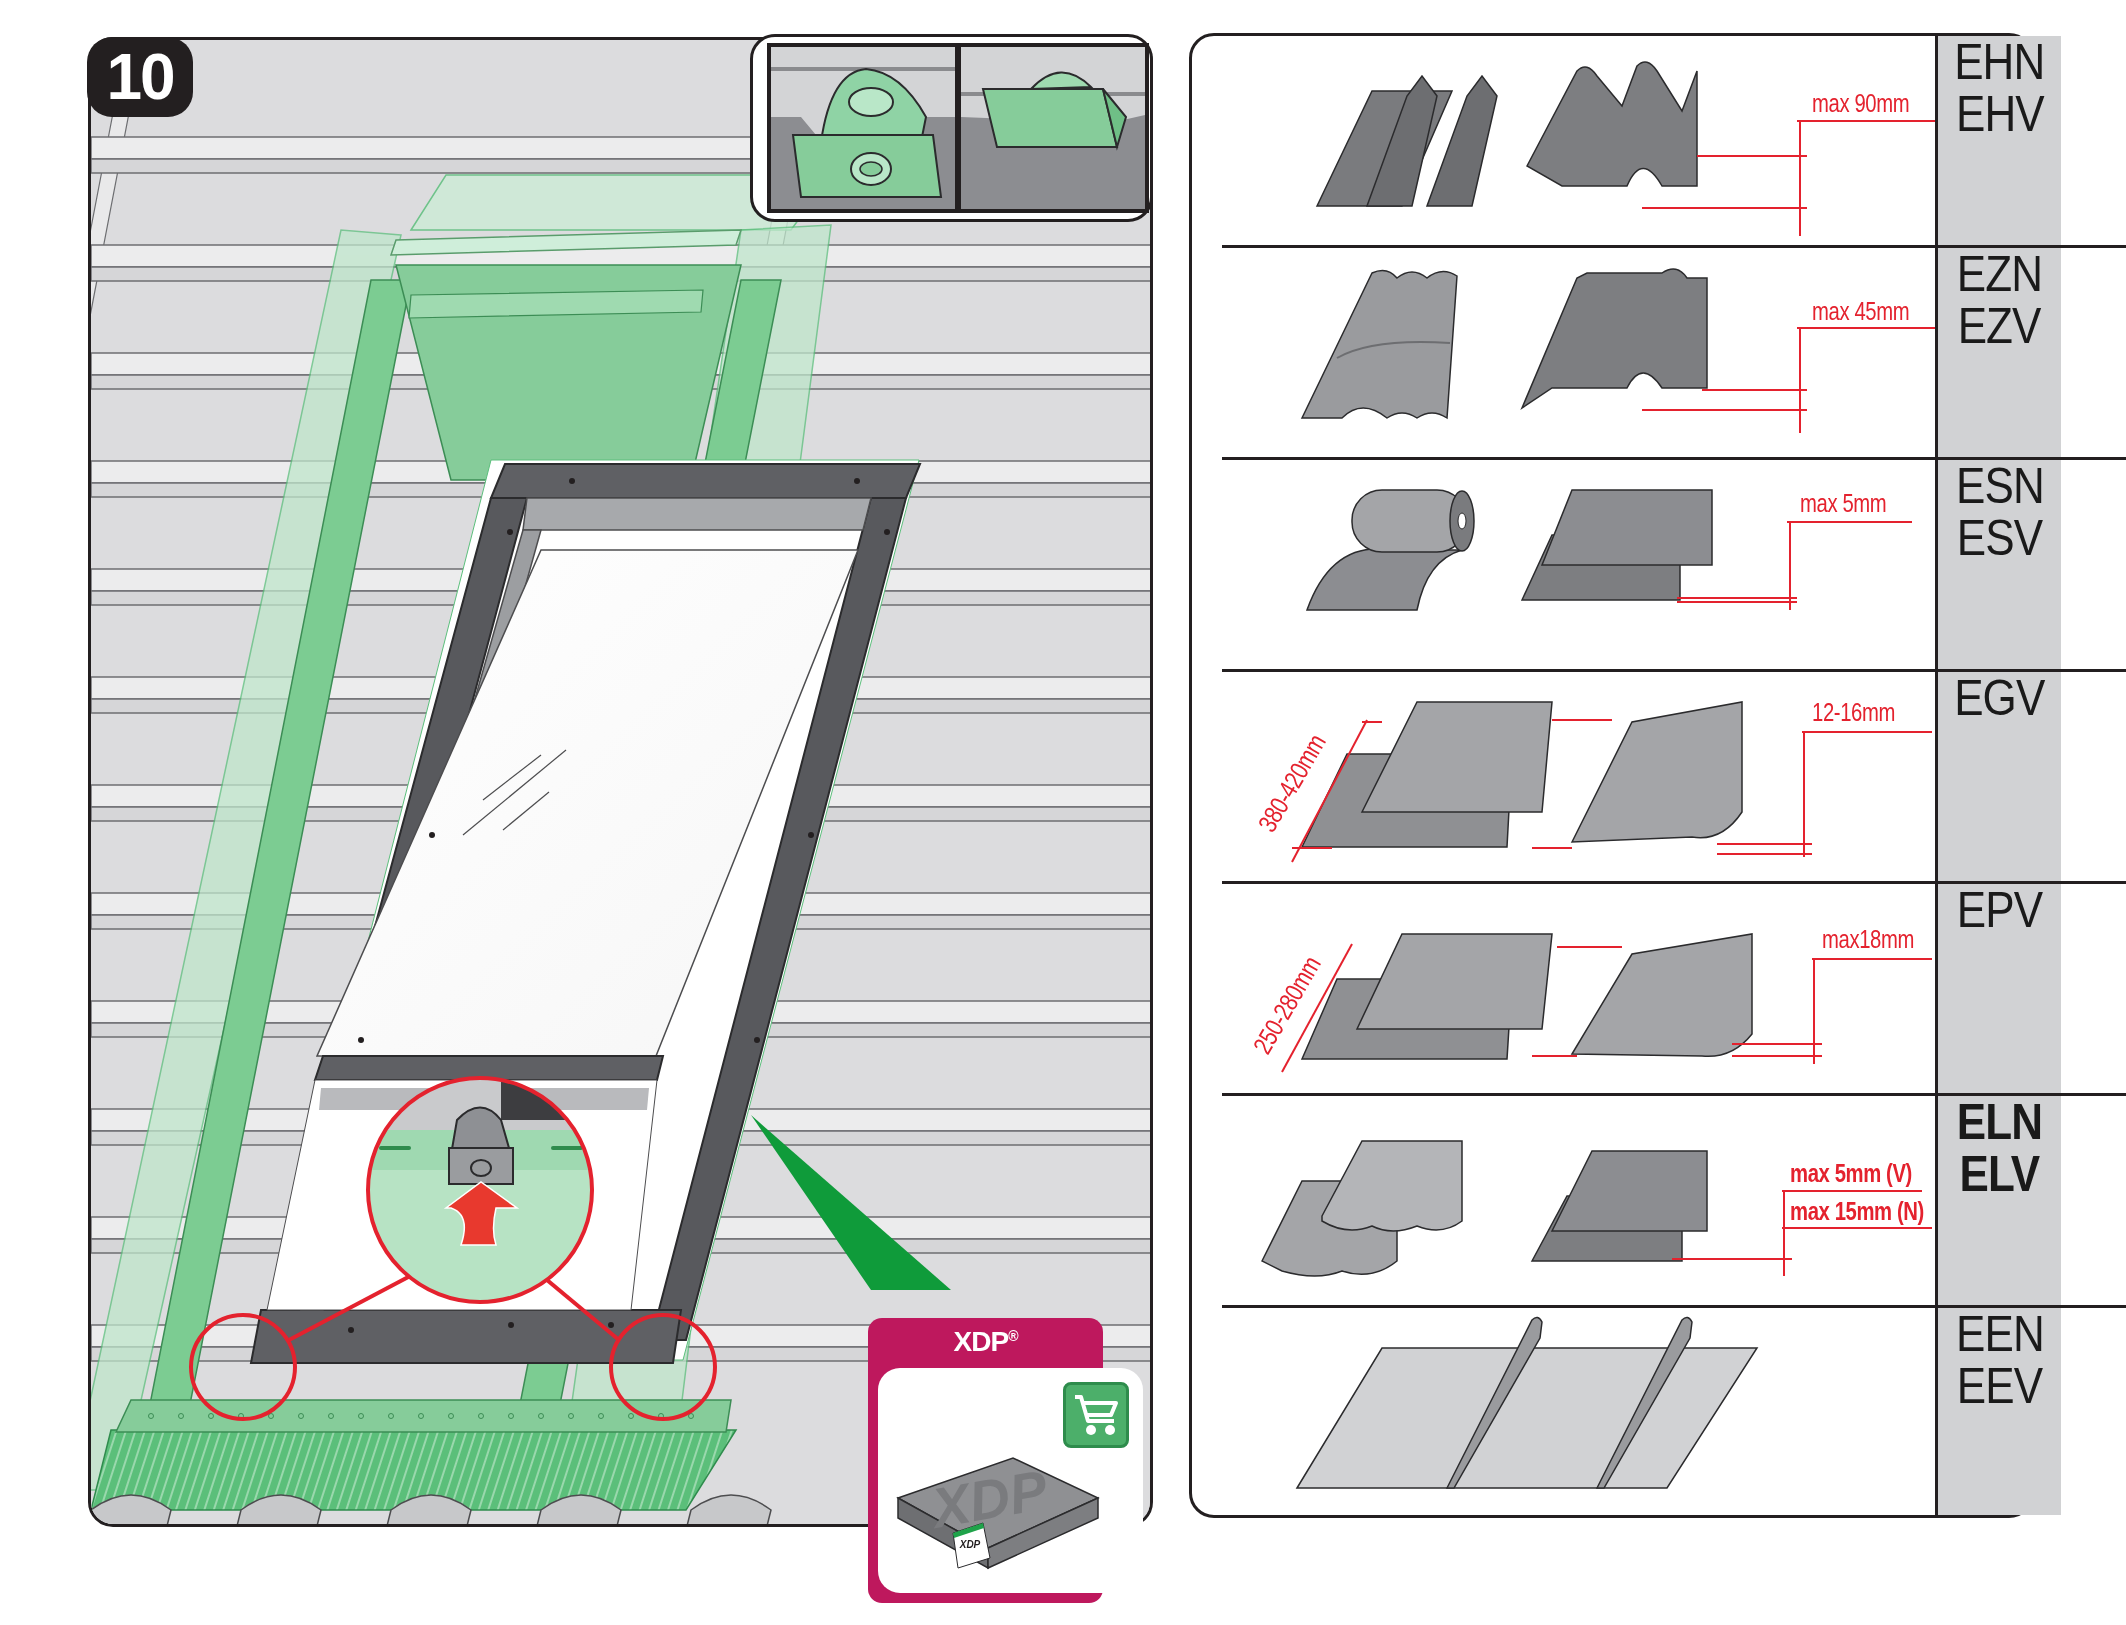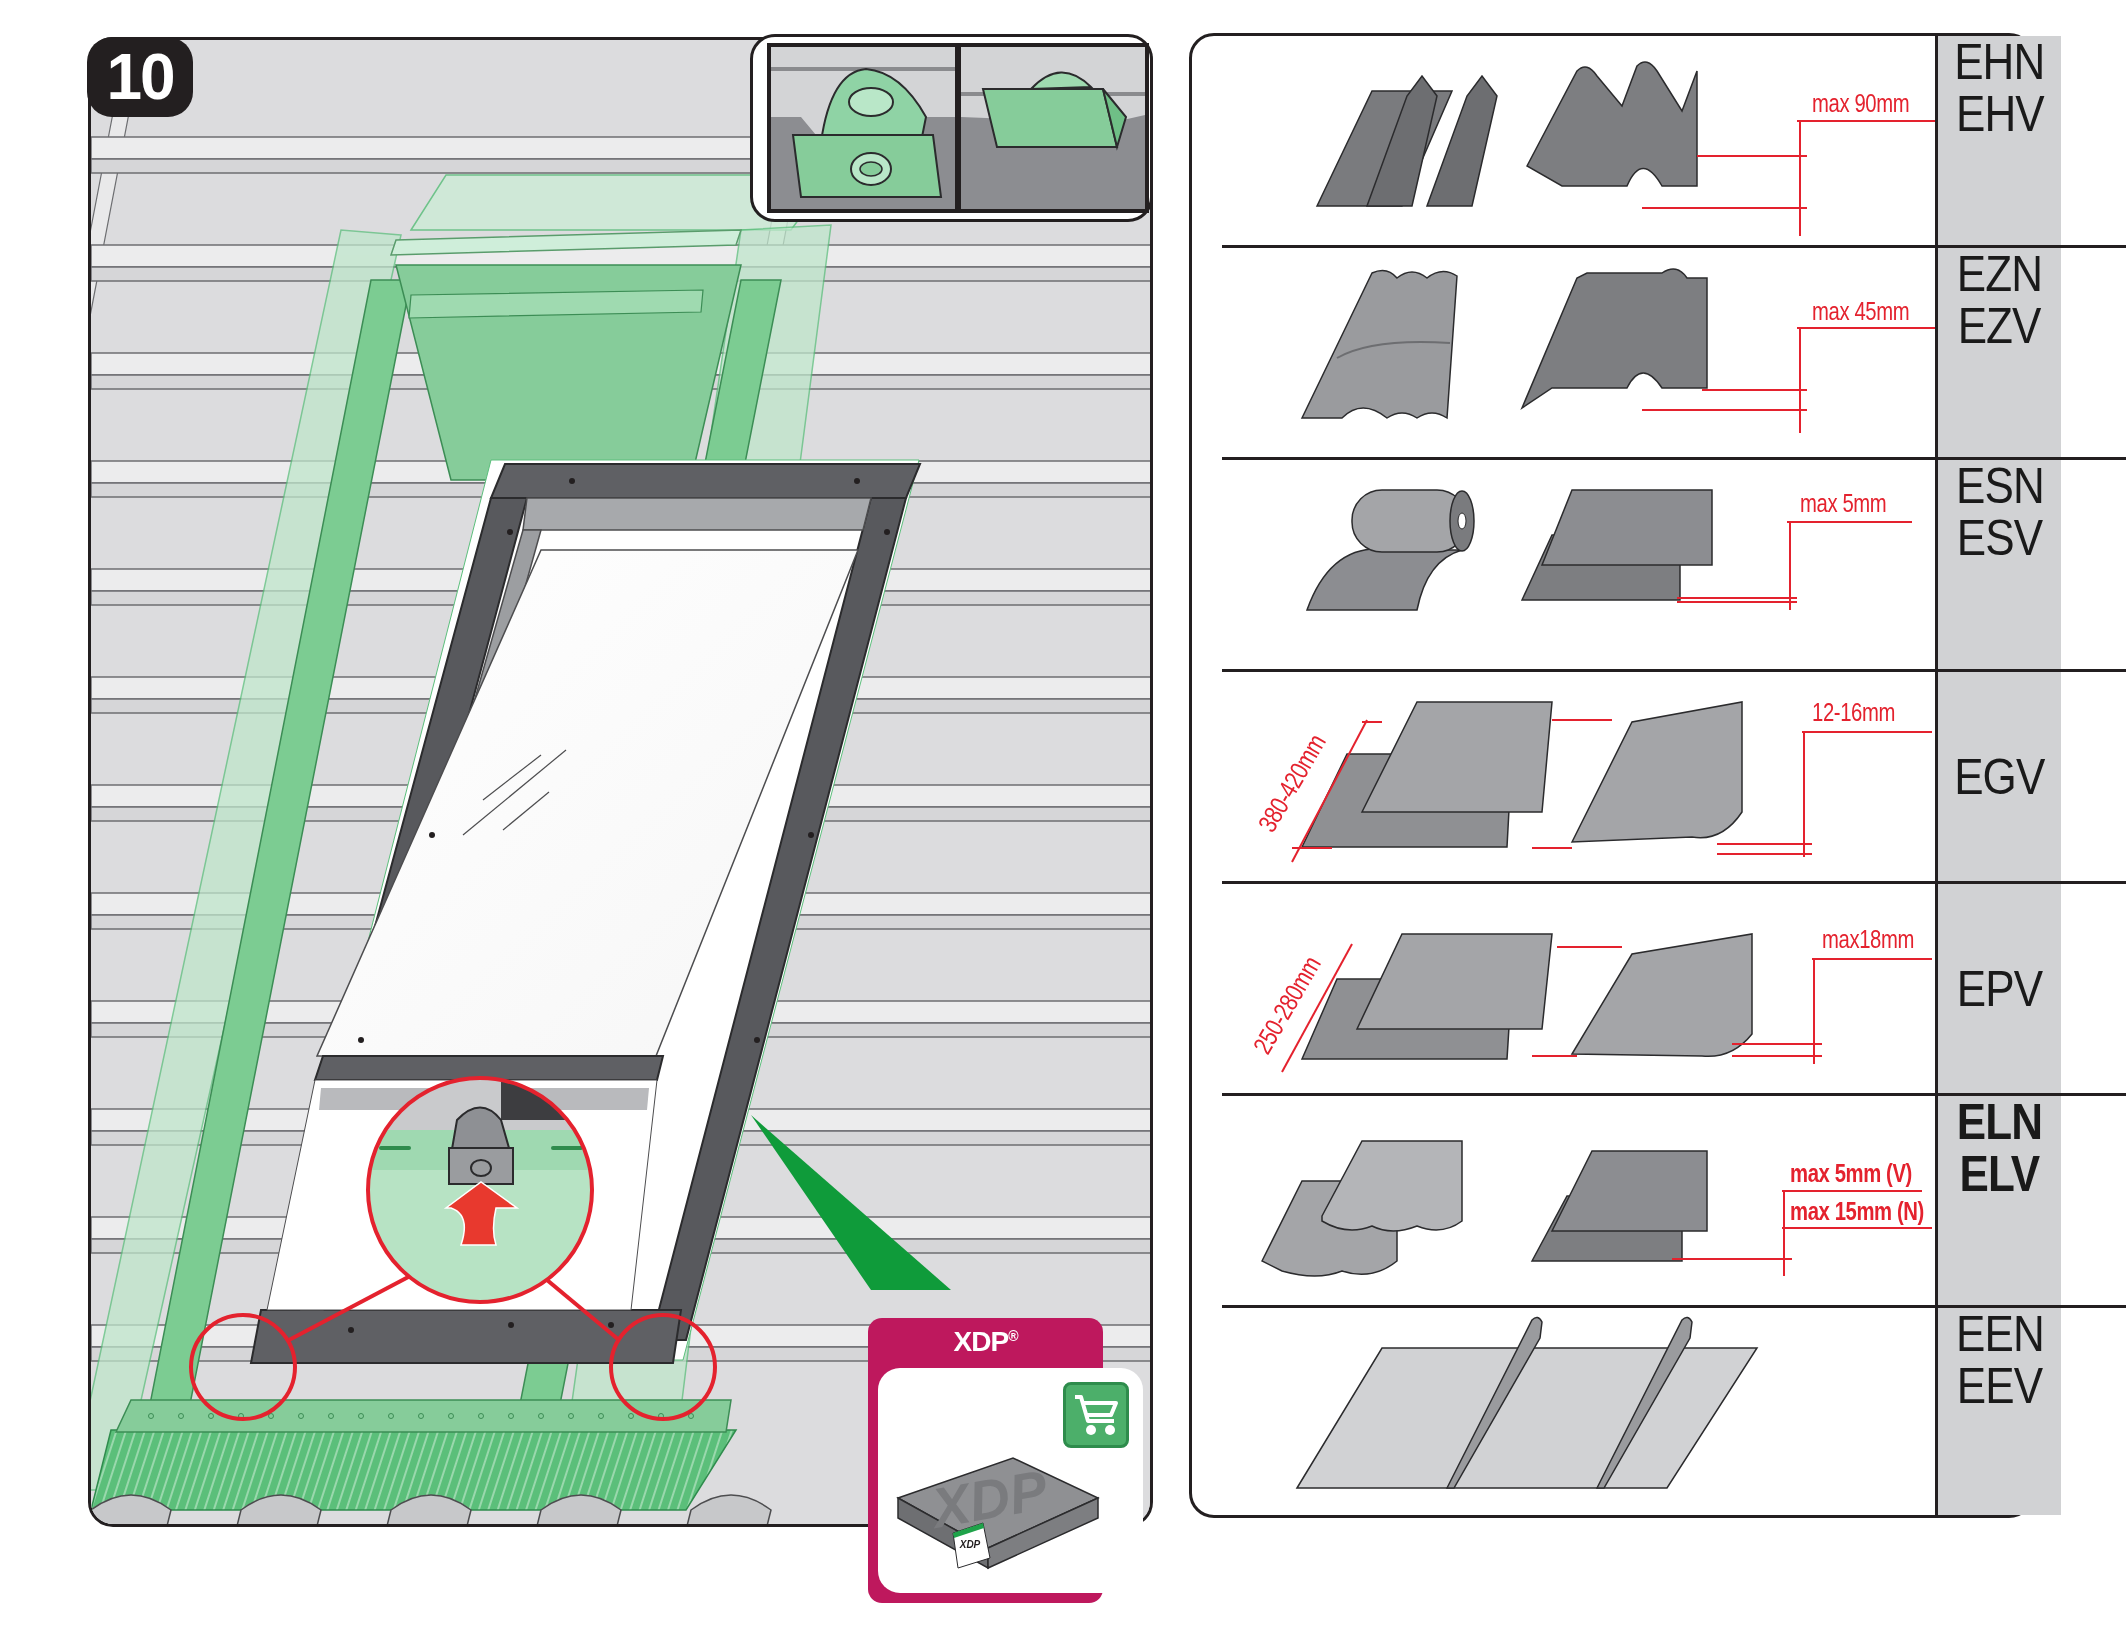--- a/index.html
+++ b/index.html
@@ -12,21 +12,21 @@
   #inset .pane { position:absolute; top:6px; height:170px; border:4px solid #231f20; box-sizing:border-box; background:#9a9a9e; overflow:hidden; }
   #xdp-box { left:868px; top:1318px; width:235px; height:285px; background:#be185d; border-radius:14px; z-index:6; }
   #xdp-title { position:absolute; left:0; right:0; top:8px; text-align:center; color:#fff; font-weight:bold; font-size:28px; letter-spacing:-1px; }
   #xdp-title sup { font-size:14px; }
   #xdp-inner { position:absolute; left:10px; top:50px; width:265px; height:225px; background:#fff; border-radius:22px; overflow:hidden; }
   #cart-btn { position:absolute; right:14px; top:14px; width:66px; height:66px; background:#4caf6a; border:3px solid #2e8c4c; border-radius:8px; box-sizing:border-box; cursor:pointer; }
   #table { left:1189px; top:33px; width:845px; height:1485px; border:3px solid #231f20; box-sizing:border-box; background:#fff; }
   .row { position:absolute; left:0; width:945px; border-bottom:3px solid #231f20; box-sizing:border-box;margin-left:30px; }
   .row:last-child { border-bottom:none; }
   .row .illus { position:absolute; left:0; top:0; width:713px; height:100%; }
-  .row .code { position:absolute; left:713px; top:0; width:126px; height:100%; background:#d1d2d4; border-left:3px solid #231f20; box-sizing:border-box; display:flex; flex-direction:column; align-items:center; justify-content:center; }
+  .row .code { position:absolute; left:713px; top:0; width:126px; height:100%; background:#d1d2d4; border-left:3px solid #231f20; box-sizing:border-box; display:flex; flex-direction:column; align-items:center; justify-content:flex-start; }
   .row .code span { font-size:50px; line-height:52px; color:#1a1a1a; transform:scaleX(0.88); display:block; letter-spacing:-1px; }
   .row .code.two { justify-content:flex-start; }
   .dim { position:absolute; color:#e4222e; font-size:26px; transform:scaleX(0.78); transform-origin:left top; white-space:nowrap; letter-spacing:-0.5px; }
 </style>
 </head>
 <body>
 
 <div id="main-panel" class="abs">
   <svg width="1065" height="1490" viewBox="0 0 1065 1490">
     <defs>

